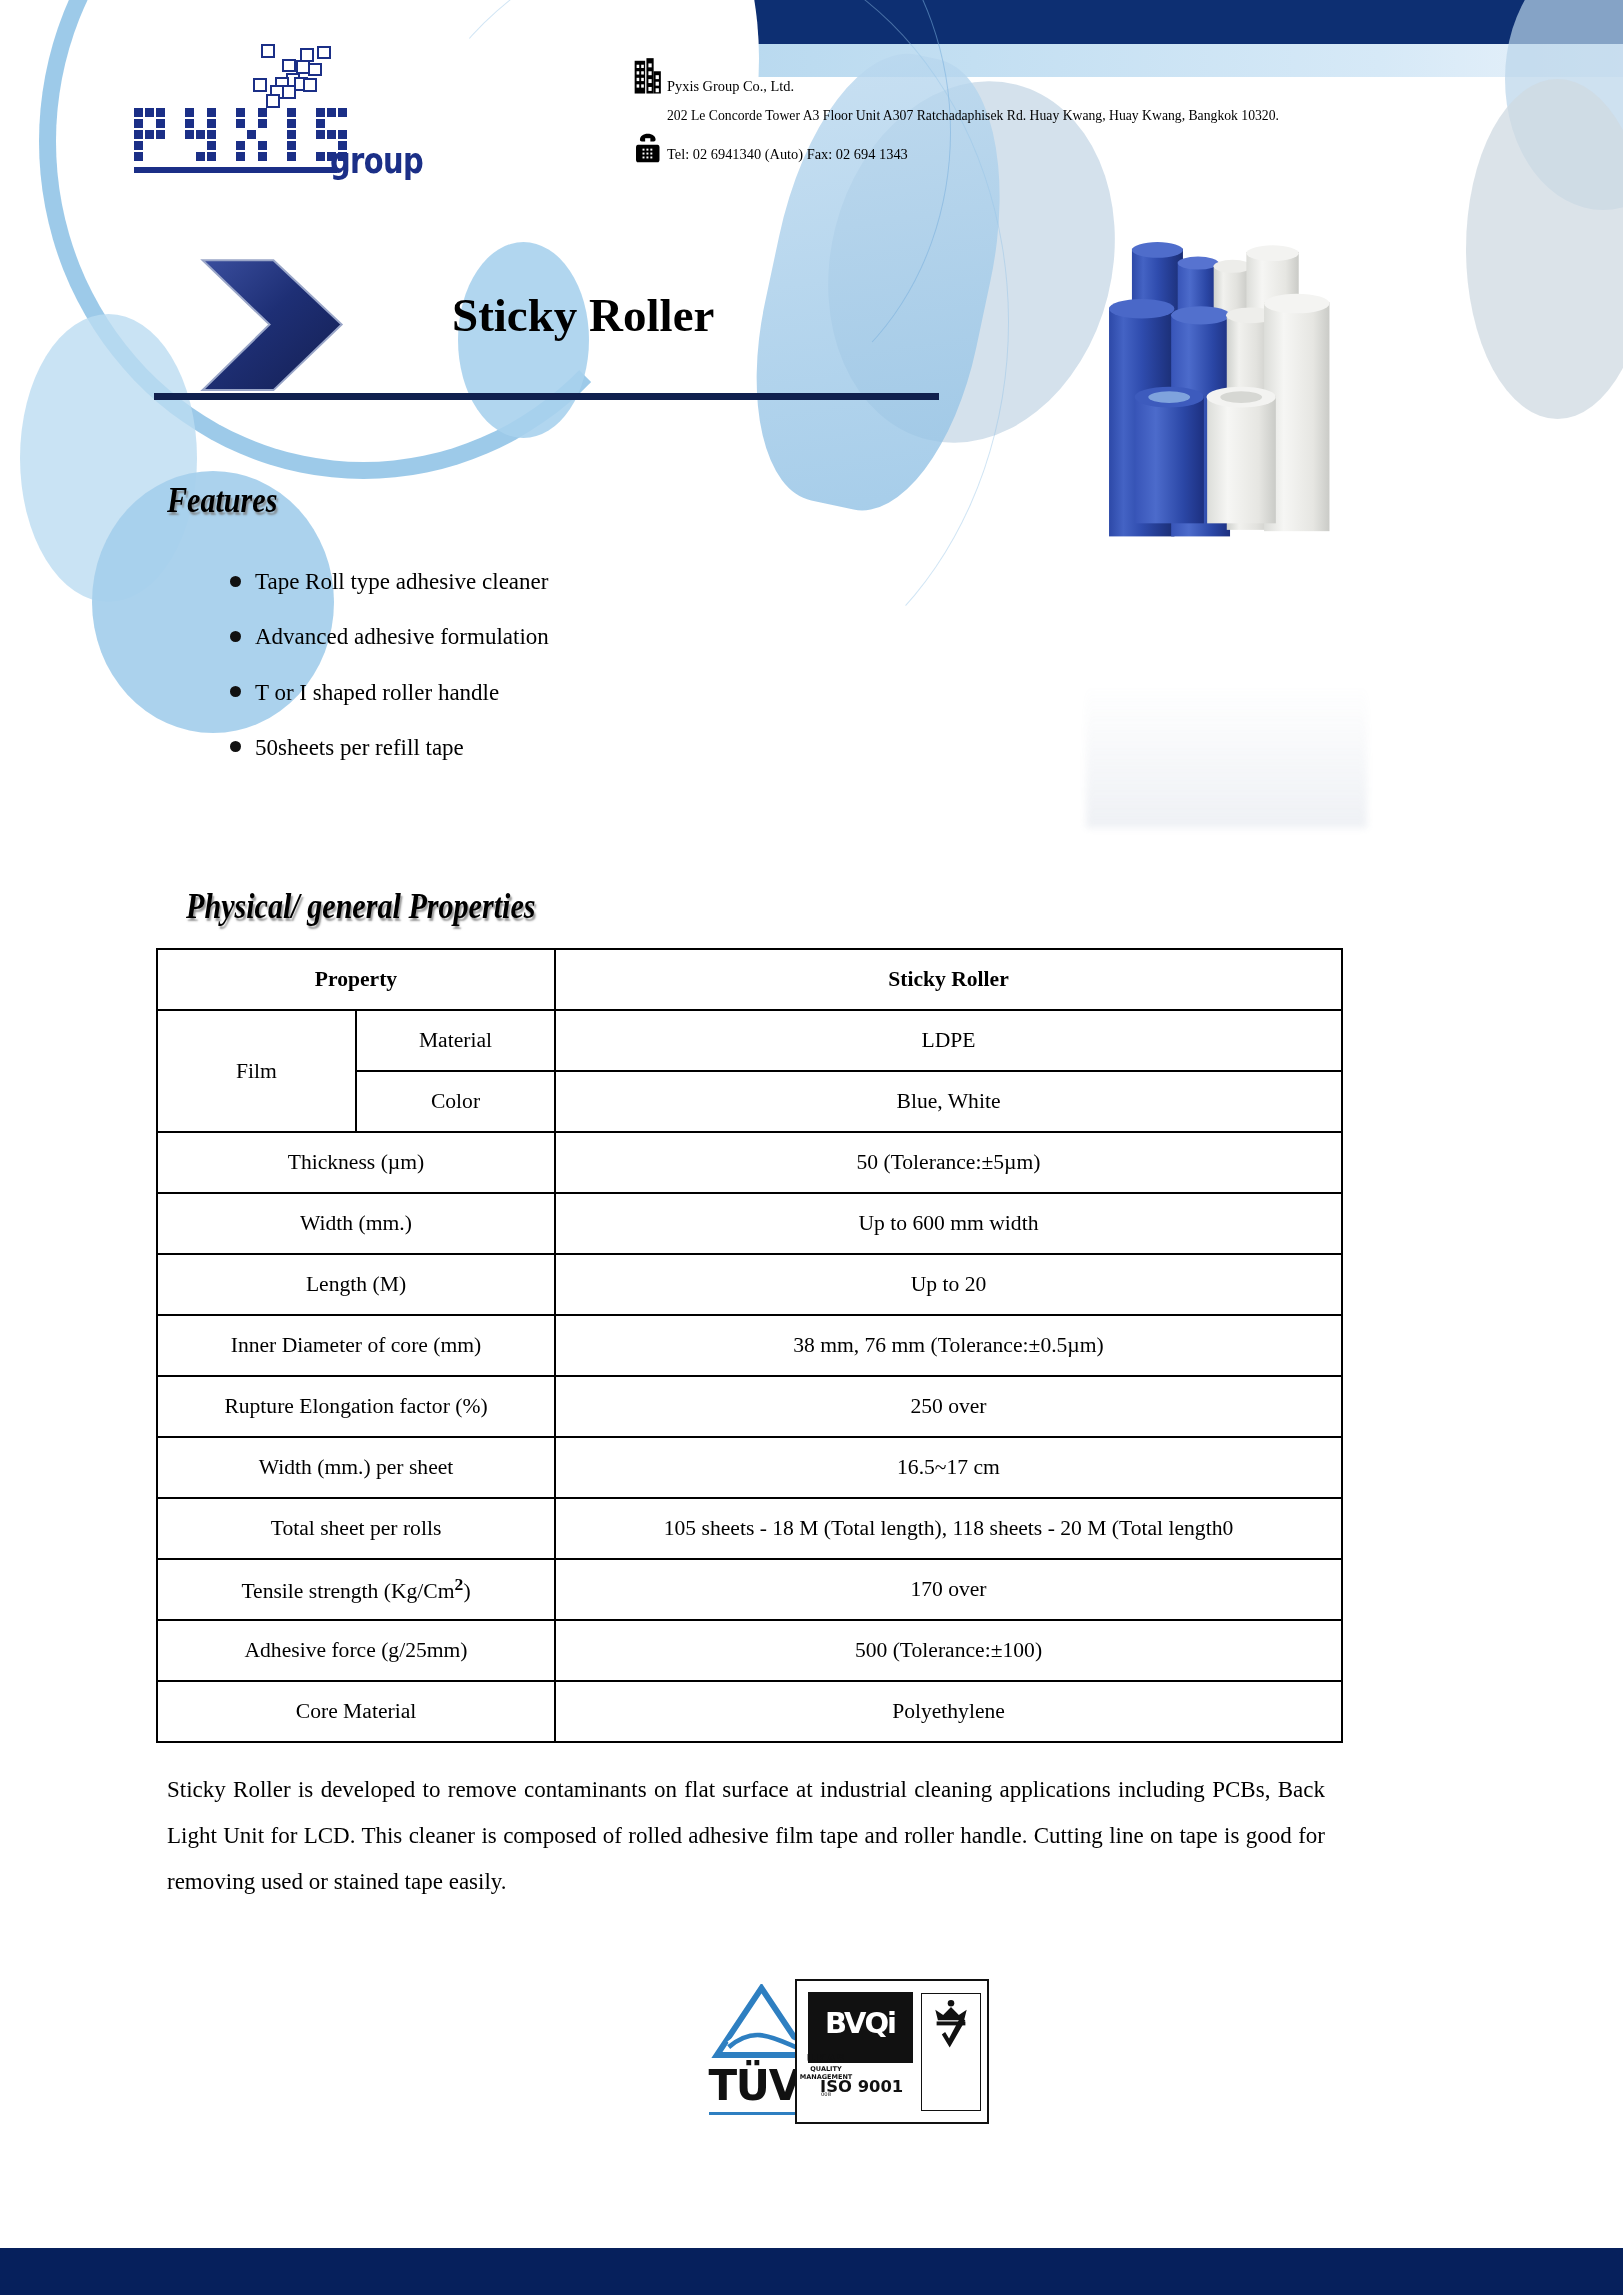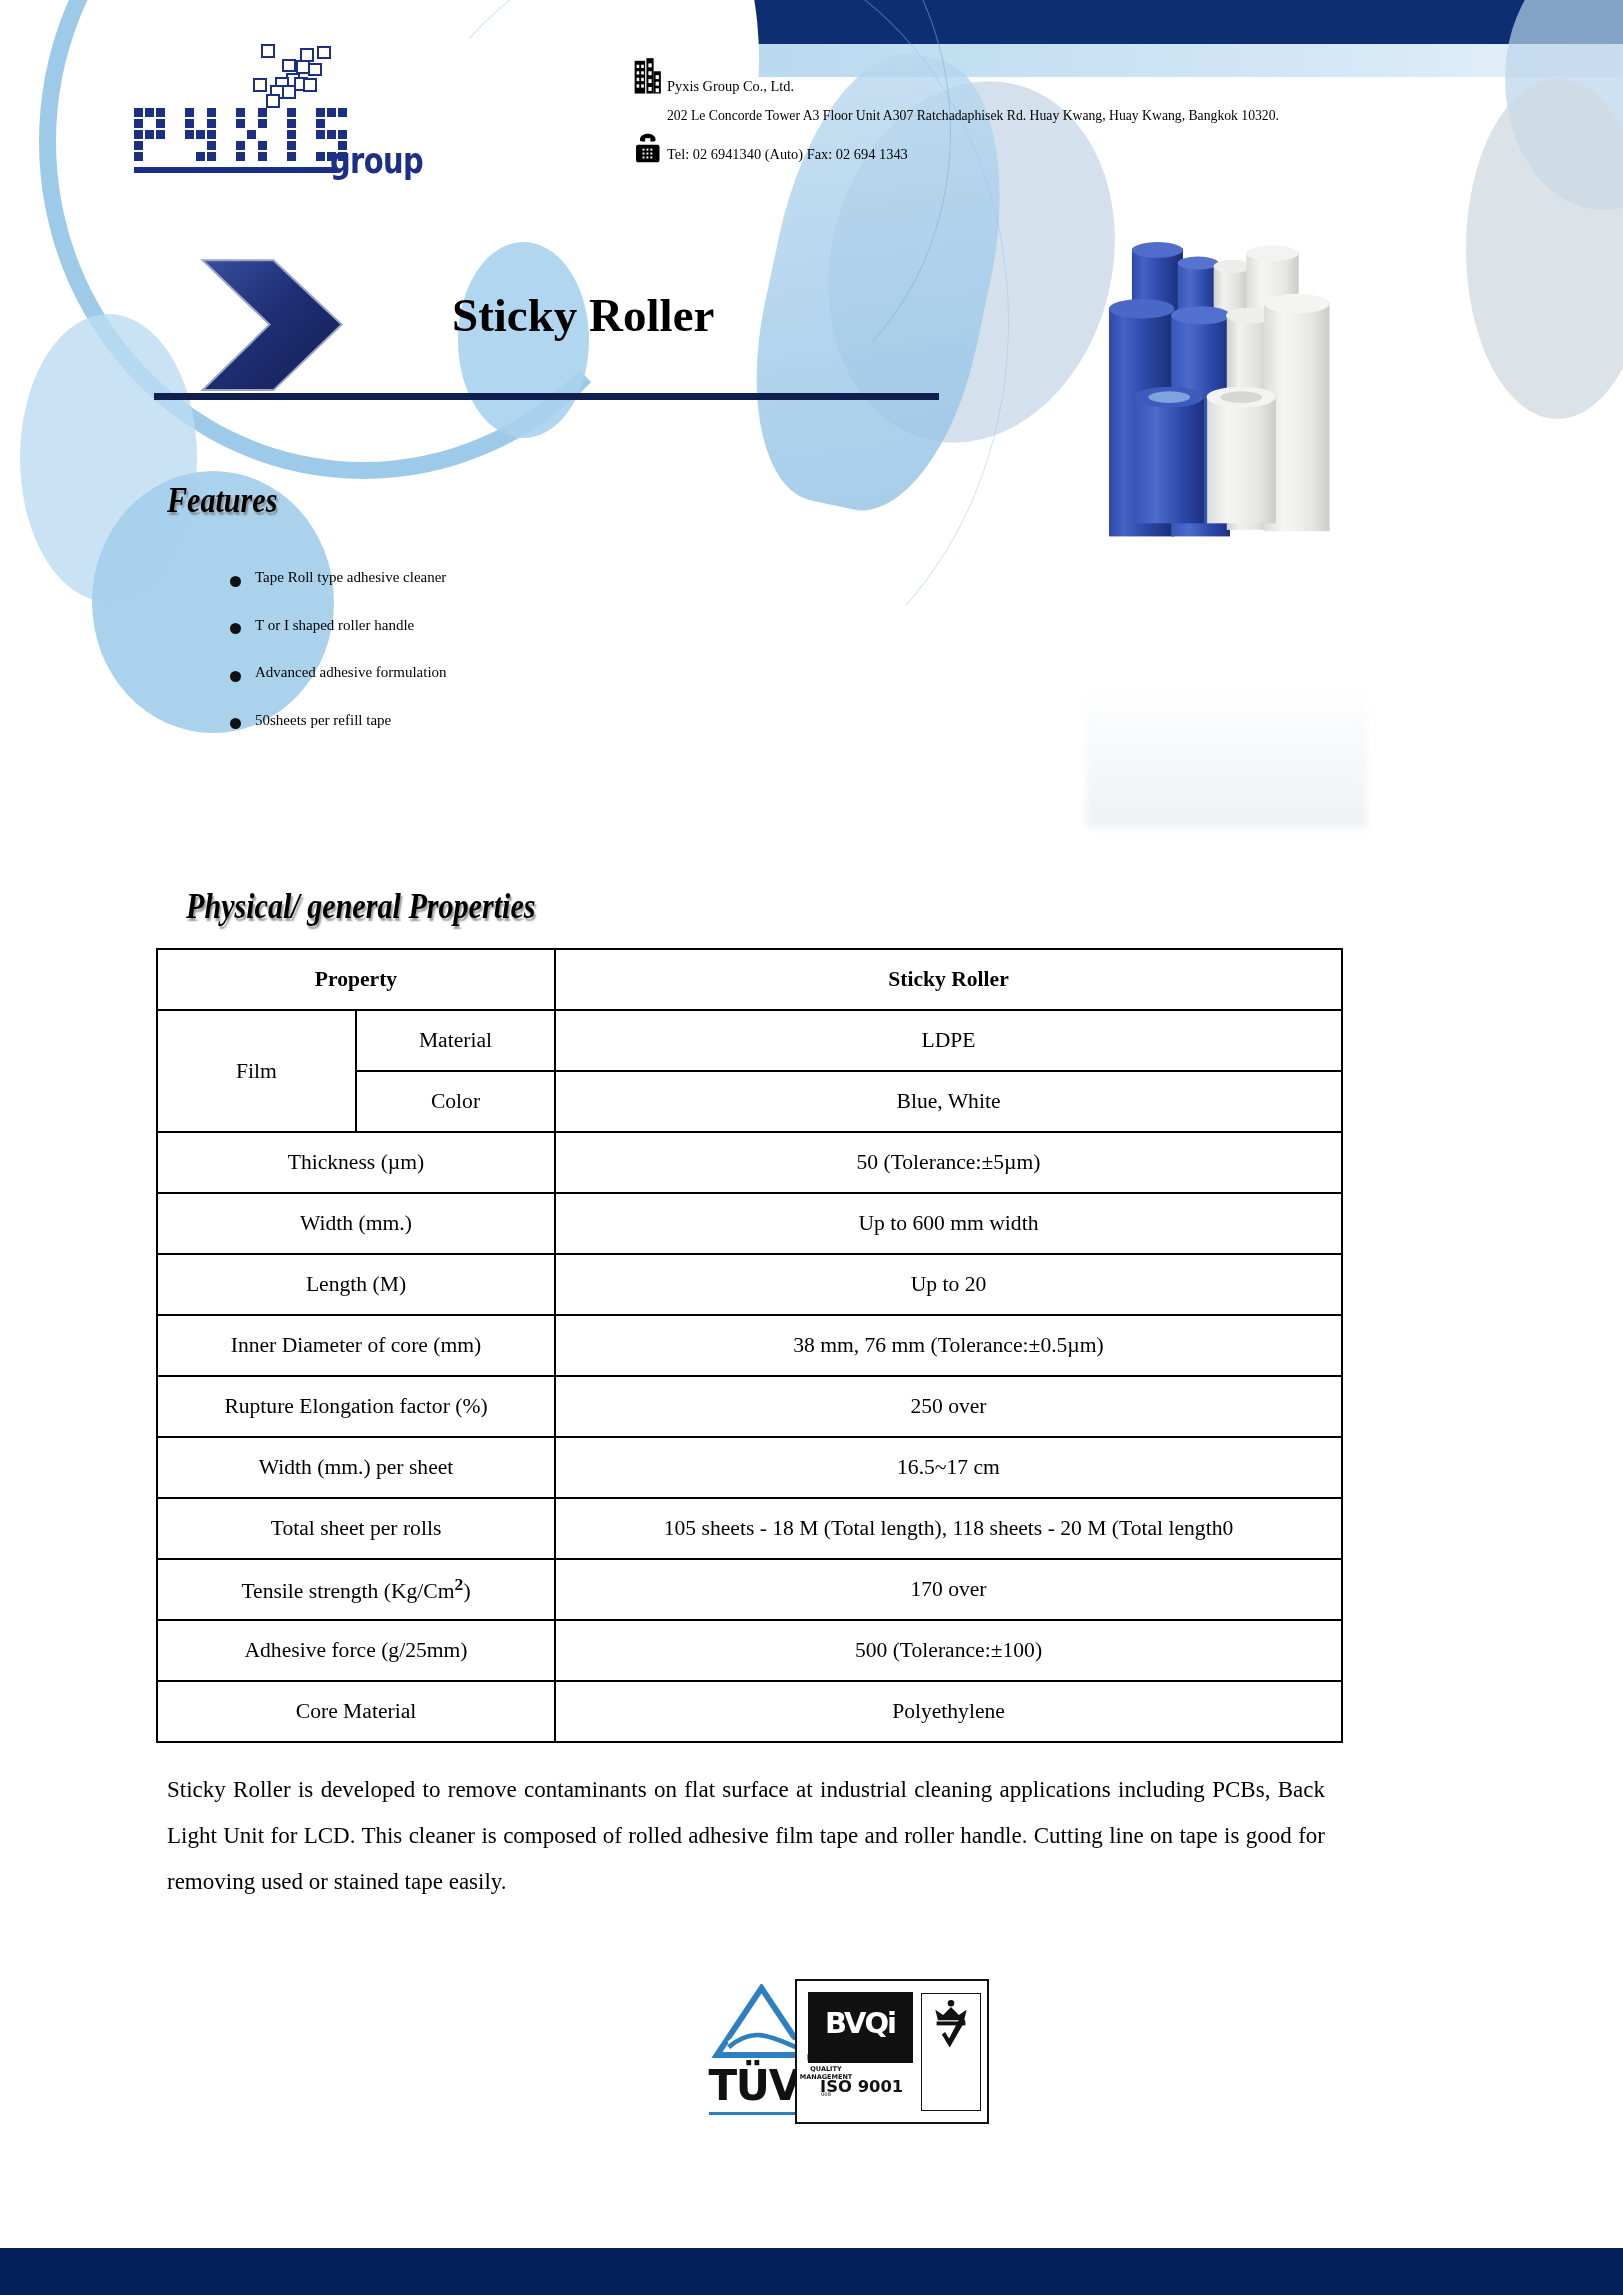--- a/index.html
+++ b/index.html
@@ -77,21 +77,21 @@
   .sec-h{position:absolute;font-style:italic;font-weight:bold;color:#000;
      text-shadow:2px 2.6px 2px rgba(120,120,120,.75);}
   .sec-features{left:167px;top:481px;font-size:35px;transform:scaleX(.86);transform-origin:left top;}
   .sec-props{left:186px;top:887px;font-size:35px;transform:scaleX(.86);transform-origin:left top;}
 
   
   .features{position:absolute;left:216px;top:569px;width:818px;}
   .feat{display:flex;align-items:flex-start;margin-bottom:30px;}
   .bullet{width:39px;flex:0 0 39px;display:flex;justify-content:center;padding-top:6.5px;}
   .bullet span{display:block;width:11px;height:11px;border-radius:50%;background:#111;}
-  .feat-txt{font-size:15px;color:#000;line-height:1.1;}
+  .feat-txt{font-size:23px;color:#000;line-height:1.1;}
 
   
   table.spec{position:absolute;left:156px;top:948px;width:1182px;border-collapse:collapse;
      table-layout:fixed;}
   table.spec td{border:2px solid #000;text-align:center;vertical-align:middle;
      font-size:21.6px;color:#000;padding:0;height:59px;}
   td.hdr{font-weight:bold;font-size:23px;height:68px;}
   td.c1{width:194px;}
   td.c2{width:202px;}
   td.cmerge{width:396px;}
@@ -355,27 +355,27 @@
       <div class="feat">
         <div class="bullet">
           <span></span>
         </div>
         <div class="feat-txt">Tape Roll type adhesive cleaner</div>
       </div>
       <div class="feat">
         <div class="bullet">
           <span></span>
         </div>
-        <div class="feat-txt">T or I shaped roller handle</div>
+        <div class="feat-txt">Advanced adhesive formulation</div>
       </div>
       <div class="feat">
         <div class="bullet">
           <span></span>
         </div>
-        <div class="feat-txt">Advanced adhesive formulation</div>
+        <div class="feat-txt">T or I shaped roller handle</div>
       </div>
       <div class="feat">
         <div class="bullet">
           <span></span>
         </div>
         <div class="feat-txt">50sheets per refill tape</div>
       </div>
     </div>
 
   <div class="sec-h sec-props">Physical/ general Properties</div>

